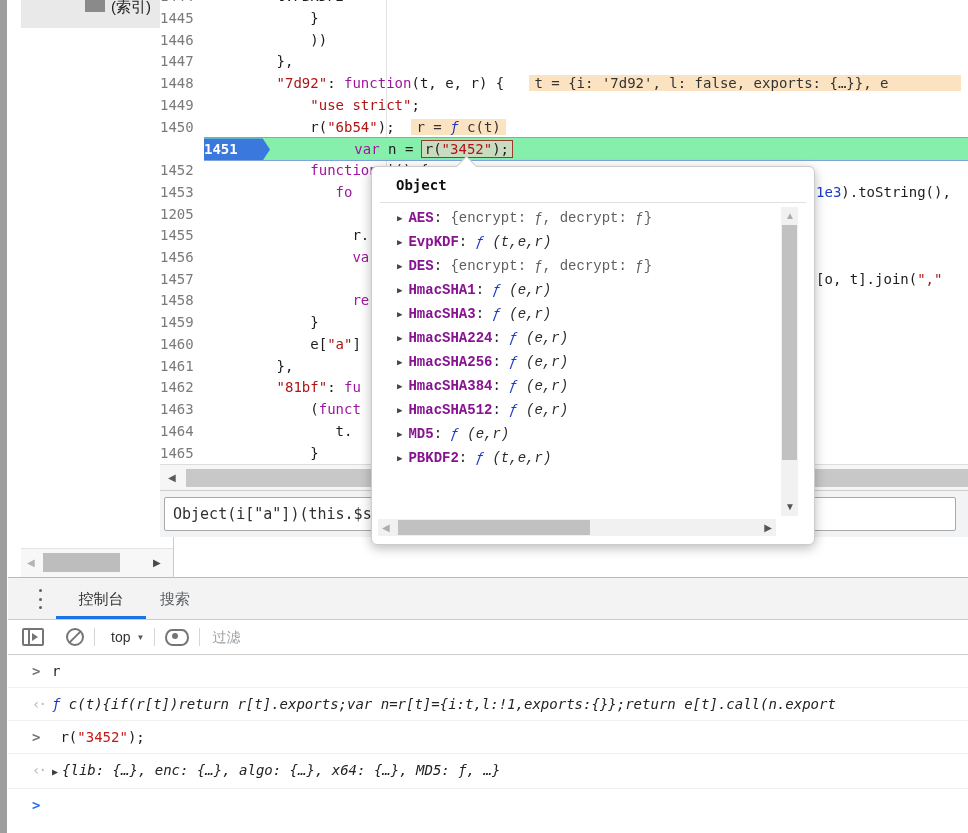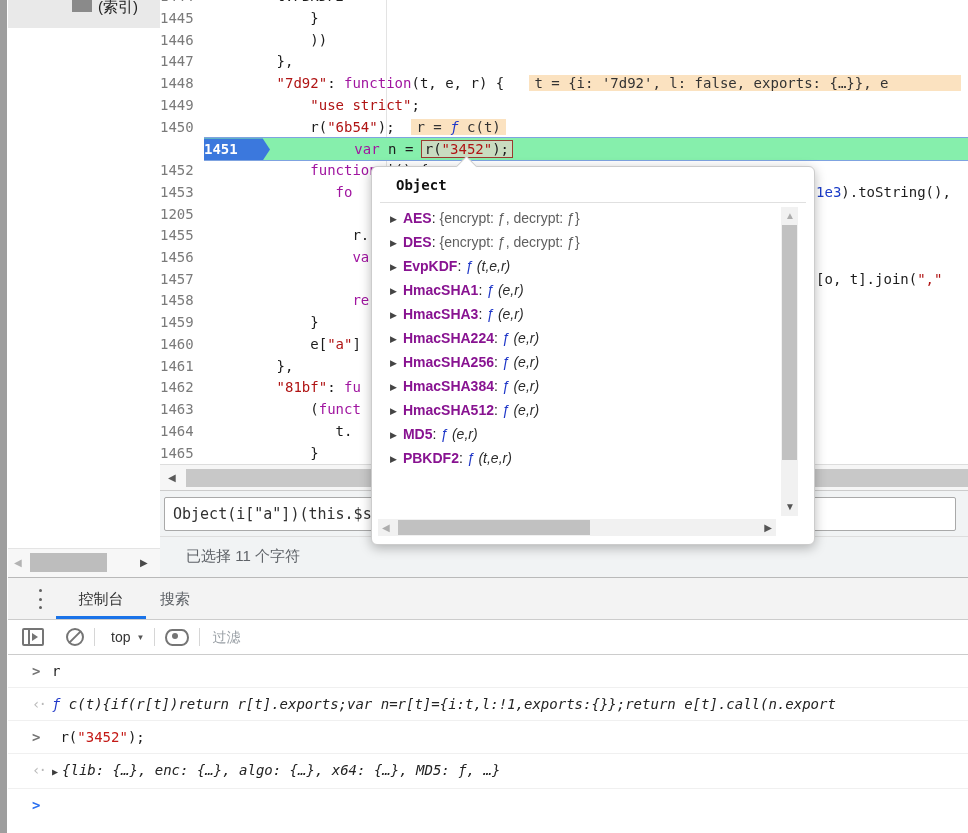--- a/index.html
+++ b/index.html
@@ -4,21 +4,21 @@
 <style>
   html,body{margin:0;padding:0;background:#fff;}
   #stage{position:relative;width:968px;height:833px;overflow:hidden;background:#fff;
          font-family:"Liberation Sans",sans-serif;-webkit-font-smoothing:antialiased;}
   .mono{font-family:"DejaVu Sans Mono",monospace;}
 
   
   #edge-strip{position:absolute;left:0;top:0;width:7px;height:833px;background:#9e9e9e;}
 
   
-  #file-panel{position:absolute;left:8px;top:0;width:152px;height:577px;background:#fff;border-right:1px solid #ccc;}
+  #file-panel{position:absolute;left:21px;top:0;width:152px;height:577px;background:#fff;border-right:1px solid #ccc;}
   #file-row{position:absolute;left:0;top:0;width:152px;height:28px;background:#e9e9e9;}
   #file-icon{position:absolute;left:64px;top:-4px;width:20px;height:16px;background:#8a8a8a;}
   #file-label{position:absolute;left:90px;top:-2px;font-size:15px;color:#222;white-space:nowrap;}
   #file-hscroll{position:absolute;left:0;top:548px;width:152px;height:28px;background:#f7f7f7;border-top:1px solid #e4e4e4;}
   .sb-arrow{position:absolute;font-size:10px;line-height:10px;}
   #file-hscroll .left{left:6px;top:9px;color:#b3b3b3;}
   #file-hscroll .right{left:132px;top:9px;color:#4a4a4a;}
   #file-hthumb{position:absolute;left:22px;top:4px;width:77px;height:19px;background:#bdbdbd;}
 
   
@@ -50,21 +50,21 @@
   #status-text{position:absolute;left:26px;top:10px;font-size:15px;color:#5f6368;}
 
   
   #popup{position:absolute;left:371px;top:166px;width:442px;height:377px;background:#fff;border:1px solid #ccc;border-radius:6px;
          box-shadow:0 3px 12px rgba(0,0,0,.28);z-index:30;}
   #popup-caret{position:absolute;left:459px;top:159px;width:14px;height:14px;background:#fff;transform:rotate(45deg);
                border-left:1px solid #ccc;border-top:1px solid #ccc;z-index:31;}
   #popup-title{position:absolute;left:24px;top:10px;font-size:14px;font-weight:600;color:#111;font-family:"DejaVu Sans Mono",monospace;}
   #popup-sep{position:absolute;left:8px;right:8px;top:35px;height:1px;background:#e0e0e0;}
   #popup-list{position:absolute;left:0;top:39px;right:40px;bottom:26px;overflow:hidden;}
-  .prow{height:24px;line-height:24px;font-size:14px;font-family:Liberation Sans, sans-serif;white-space:nowrap;padding-left:18px;}
+  .prow{height:24px;line-height:24px;font-size:14px;font-family:Liberation Mono, monospace;white-space:nowrap;padding-left:25px;}
   .prow .tri{font-size:9px;color:#444;margin-right:6px;vertical-align:1px;}
   .prow .pname{color:#881391;font-weight:bold;}
   .prow .pcolon{color:#222;}
   .prow .pobj{color:#5f5f5f;}
   .prow .pfn{color:#2038c8;font-style:italic;}
   .prow .psig{color:#2b2b2b;font-style:italic;}
   #popup-vscroll{position:absolute;right:16px;top:40px;width:17px;bottom:28px;background:#f1f1f1;}
   #popup-vscroll .up{left:4px;top:4px;color:#adadad;}
   #popup-vscroll .down{left:4px;bottom:4px;top:auto;color:#555;}
   #popup-vthumb{position:absolute;left:1px;top:18px;width:15px;height:235px;background:#c1c1c1;}
@@ -228,32 +228,29 @@
 
   <div id="editor-hscroll">
     <span class="sb-arrow left">◀</span>
     <div id="editor-hthumb"></div>
   </div>
 
   <div id="find-bar">
     <div id="find-input" class="mono">Object(i["a"])(this.$store</div>
   </div>
 
-  <div id="status-bar">
-    <span id="status-text">已选择 11 个字符</span>
-  </div>
 
   <div id="popup-caret"></div>
   <div id="popup">
     <div id="popup-title">Object</div>
     <div id="popup-sep"></div>
     <div id="popup-list">
         <div class="prow"><span class="tri">▶</span><span class="pname">AES</span><span class="pcolon">: </span><span class="pobj">{encrypt: ƒ, decrypt: ƒ}</span></div>
+        <div class="prow"><span class="tri">▶</span><span class="pname">EvpKDF</span><span class="pcolon">: </span><span class="pfn">ƒ </span><span class="psig">(t,e,r)</span></div>
         <div class="prow"><span class="tri">▶</span><span class="pname">DES</span><span class="pcolon">: </span><span class="pobj">{encrypt: ƒ, decrypt: ƒ}</span></div>
-        <div class="prow"><span class="tri">▶</span><span class="pname">EvpKDF</span><span class="pcolon">: </span><span class="pfn">ƒ </span><span class="psig">(t,e,r)</span></div>
         <div class="prow"><span class="tri">▶</span><span class="pname">HmacSHA1</span><span class="pcolon">: </span><span class="pfn">ƒ </span><span class="psig">(e,r)</span></div>
         <div class="prow"><span class="tri">▶</span><span class="pname">HmacSHA3</span><span class="pcolon">: </span><span class="pfn">ƒ </span><span class="psig">(e,r)</span></div>
         <div class="prow"><span class="tri">▶</span><span class="pname">HmacSHA224</span><span class="pcolon">: </span><span class="pfn">ƒ </span><span class="psig">(e,r)</span></div>
         <div class="prow"><span class="tri">▶</span><span class="pname">HmacSHA256</span><span class="pcolon">: </span><span class="pfn">ƒ </span><span class="psig">(e,r)</span></div>
         <div class="prow"><span class="tri">▶</span><span class="pname">HmacSHA384</span><span class="pcolon">: </span><span class="pfn">ƒ </span><span class="psig">(e,r)</span></div>
         <div class="prow"><span class="tri">▶</span><span class="pname">HmacSHA512</span><span class="pcolon">: </span><span class="pfn">ƒ </span><span class="psig">(e,r)</span></div>
         <div class="prow"><span class="tri">▶</span><span class="pname">MD5</span><span class="pcolon">: </span><span class="pfn">ƒ </span><span class="psig">(e,r)</span></div>
         <div class="prow"><span class="tri">▶</span><span class="pname">PBKDF2</span><span class="pcolon">: </span><span class="pfn">ƒ </span><span class="psig">(t,e,r)</span></div>
       </div>
     <div id="popup-vscroll">

